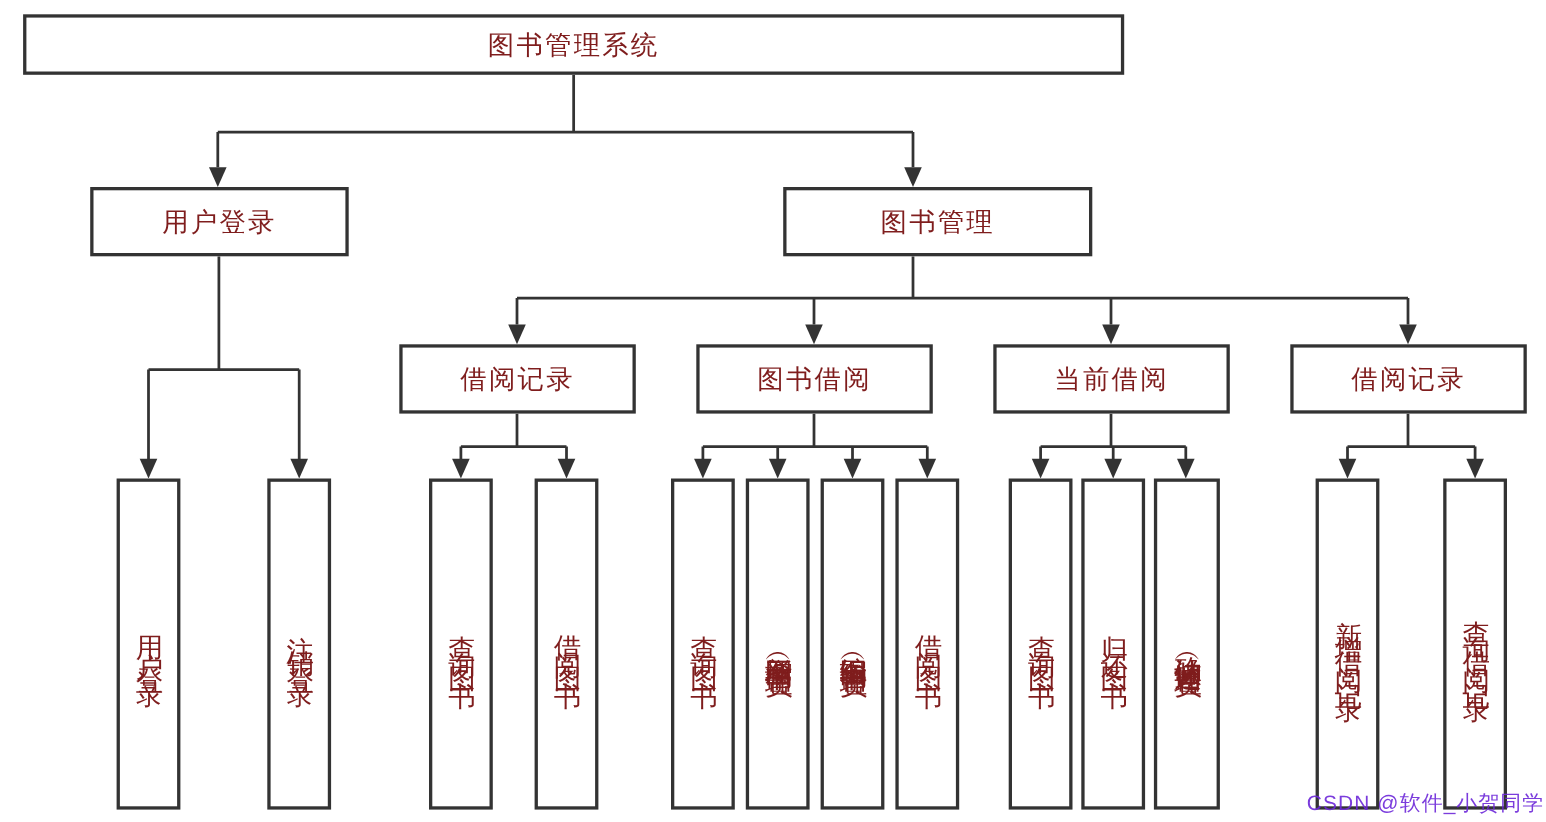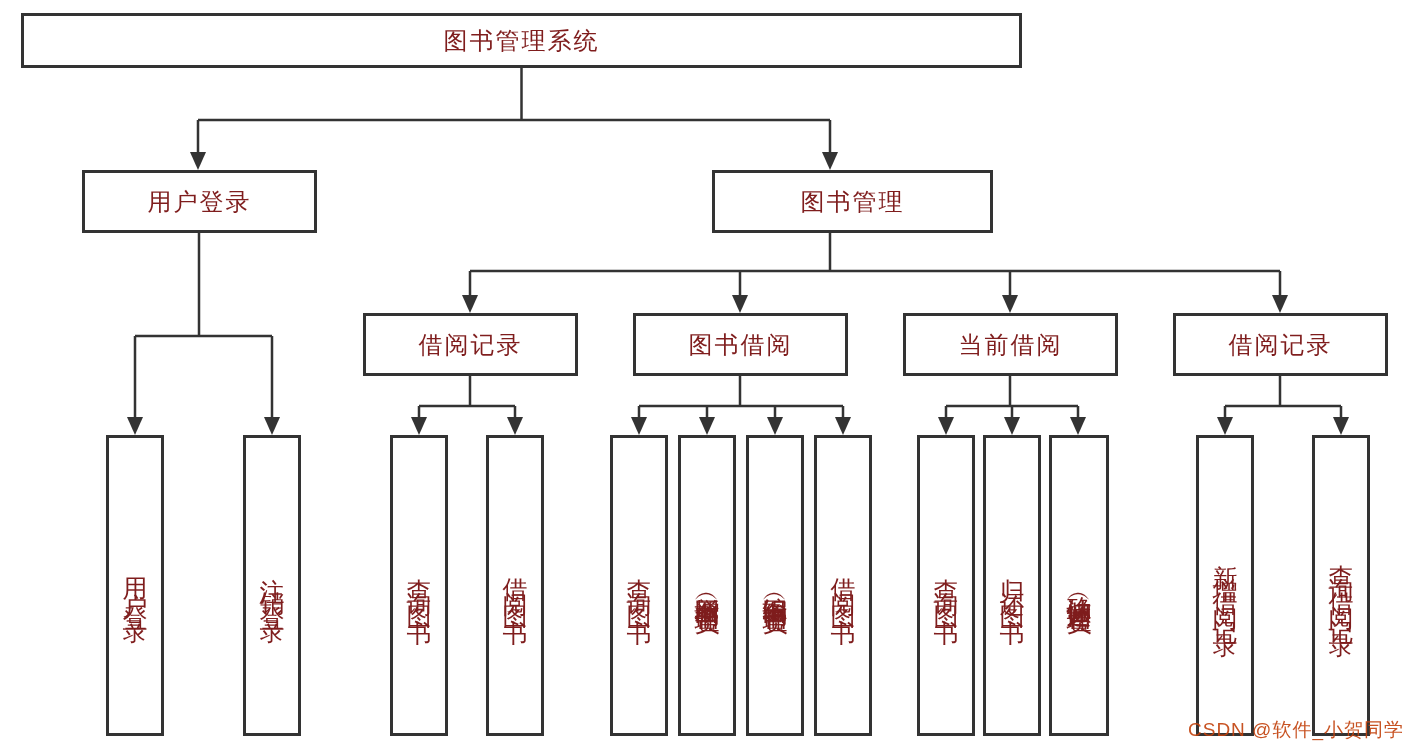--- a/index.html
+++ b/index.html
@@ -45,21 +45,21 @@
     letter-spacing: 14px;
     line-height: 1;
   }
   .box.leaf.tight .lbl {
     letter-spacing: 2px;
   }
   .watermark {
     position: absolute;
     z-index: 5;
     font-size: 19px;
-    color: #c2410c;
+    color: #6d28d9;
     opacity: 0.9;
     white-space: nowrap;
     letter-spacing: 1px;
     text-align: center;
   }
 </style>
 </head>
 <body>
 
 <div class="canvas">

